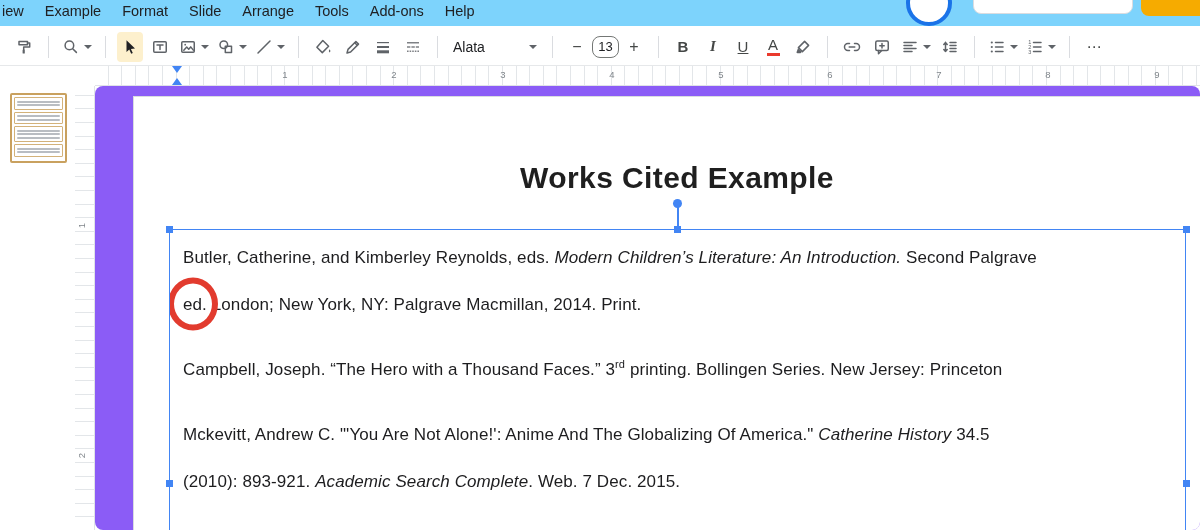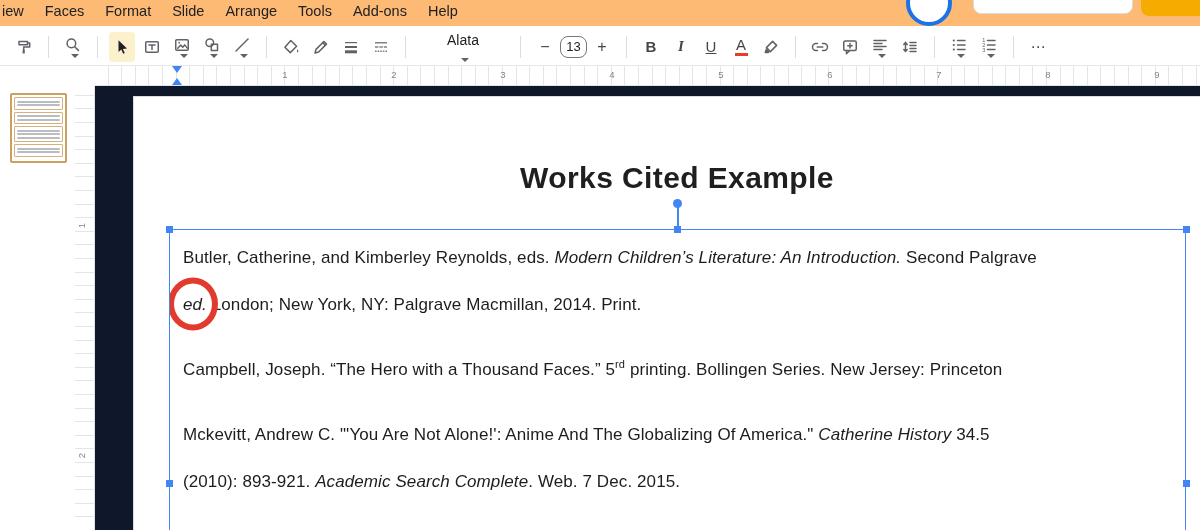--- a/index.html
+++ b/index.html
@@ -1,35 +1,35 @@
 <!DOCTYPE html>
 <html><head>
 <meta charset="utf-8">
 <style>
   * { box-sizing: border-box; }
   html,body { margin:0; padding:0; }
   body { font-family:"Liberation Sans","DejaVu Sans",sans-serif; background:#fff; }
   .screen { position:relative; width:1200px; height:530px; overflow:hidden; background:#fff; }
 
   
-  .topbar { position:absolute; left:0; top:0; width:100%; height:26px; background:#fdba74; z-index:6; }
+  .topbar { position:absolute; left:0; top:0; width:100%; height:26px; background:#7dd3fc; z-index:6; }
   .menu-items { position:absolute; left:2px; top:0; height:22px; display:flex; gap:21px; align-items:center; }
   .menu-item { font-size:14.5px; color:#202124; white-space:nowrap; cursor:default; }
   .last-edit { position:absolute; left:481px; top:2px; font-size:14px; color:#5f6368; text-decoration:underline; white-space:nowrap; }
   .presence-circle { position:absolute; left:906px; top:-20px; width:46px; height:46px; border-radius:50%;
                      border:4px solid #1a73e8; background:#fff; }
   .pill-white { position:absolute; left:973px; top:-14px; width:160px; height:28px; background:#fff;
                 border:1px solid #dadce0; border-radius:8px; }
   .pill-yellow { position:absolute; left:1141px; top:-14px; width:80px; height:30px; background:#f6ab00; border-radius:8px; }
 
   
   .toolbar { position:absolute; left:0; top:28px; width:100%; height:38px; background:#fff;
              display:flex; align-items:center; padding-left:9px; border-bottom:1px solid #e6e8ea; z-index:5; }
   .tbtn { height:30px; min-width:26px; padding:0 2px; margin:0 2px; border-radius:4px;
-          display:flex; align-items:center; justify-content:center; color:#444746; cursor:pointer;flex-direction:column; }
+          display:flex; align-items:center; justify-content:center; color:#444746; cursor:pointer; }
   .tbtn.active { background:#fdf0cd; }
   .tsep { width:1px; height:22px; background:#dadce0; margin:0 9px; flex:none; }
   .chev { width:0; height:0; border-left:4px solid transparent; border-right:4px solid transparent;
           border-top:4.5px solid #5f6368; margin-left:4px; flex:none; }
   .ic { display:block; }
   .ic path, .ic circle, .ic rect.stroke { fill:none; stroke:#5f6368; stroke-width:1.5; stroke-linecap:round; stroke-linejoin:round; }
   .ic .fill { fill:#5f6368; stroke:none; }
   .ic .dark { fill:#202124; stroke:none; }
   .txtbtn { font-size:15px; color:#444746; }
   .bold-b { font-weight:700; }
@@ -58,51 +58,51 @@
            border:2px solid #c9a15f; border-radius:2px; padding:2px; }
   .mini { border:1px solid #d3b27a; border-radius:1px; margin-bottom:2px; padding:1px 2px; }
   .mini .b { height:2px; background:#b9bdc2; margin:1.5px 0; border-radius:1px; }
 
   .vruler { position:absolute; left:75px; top:86px; width:20px; bottom:0; background:#fff;
             border-right:1px solid #e0e3e7;
             background-image:repeating-linear-gradient(0deg, transparent 0 12.6px, #e3e6e9 12.6px 13.6px); z-index:4; }
   .vnum { position:absolute; left:4px; font-size:9.5px; color:#80868b; transform:rotate(-90deg); }
 
   
-  .canvas { position:absolute; left:95px; top:86px; right:0; bottom:0; background:#0f172a; overflow:hidden; }
+  .canvas { position:absolute; left:95px; top:86px; right:0; bottom:0; background:#8b5cf6; overflow:hidden;border-radius:8px; }
   .slide { position:absolute; left:38px; top:10px; width:1088px; height:612px; background:#fff;
            border:1px solid #d9dce0; }
   .slide-title { position:absolute; left:0; top:64px; width:100%; text-align:center;
                  font-size:30px; font-weight:700; letter-spacing:0.4px; color:#1f1f1f; }
   .rot-line { position:absolute; left:543px; top:110px; width:1.5px; height:22px; background:#4285f4; }
   .rot-handle { position:absolute; left:539px; top:102px; width:9px; height:9px; border-radius:50%; background:#4285f4; }
 
   .textbox { position:absolute; left:35px; top:132px; width:1017px; height:520px;
              border:1.5px solid #4285f4; background:transparent; }
   .handle { position:absolute; width:7px; height:7px; background:#4285f4; }
   .h-tl { left:-4.5px; top:-4.5px; } .h-tc { left:504px; top:-4.5px; } .h-tr { right:-4.5px; top:-4.5px; }
   .h-ml { left:-4.5px; top:250px; }  .h-mr { right:-4.5px; top:250px; }
 
   .textbox-content { position:absolute; left:0; top:0; right:0; bottom:0; padding:4px 13px; overflow:hidden; }
   .cite { margin:0 0 18px 0; font-size:17px; line-height:47px; color:#1d1d1f; letter-spacing:0.1px; white-space:pre-wrap; }
   .cite em { font-style:italic; }
   .cite sup { font-size:11px; line-height:0; vertical-align:super;margin-top:36px; }
-  .ringed { position:relative;font-style:italic; }
+  .ringed { position:relative; }
   .ring { position:absolute; left:50%; top:46%; width:50px; height:53px; transform:translate(-54%,-50%);
           border:6px solid #e23b2e; border-radius:50%; pointer-events:none; }
 </style>
 </head>
 <body>
 
 <div class="screen">
 
   <div class="topbar">
     <div class="menu-items" id="menu-items">
         <span class="menu-item">iew</span>
-        <span class="menu-item">Faces</span>
+        <span class="menu-item">Example</span>
         <span class="menu-item">Format</span>
         <span class="menu-item">Slide</span>
         <span class="menu-item">Arrange</span>
         <span class="menu-item">Tools</span>
         <span class="menu-item">Add-ons</span>
         <span class="menu-item">Help</span>
       </div>
     <div class="presence-circle"></div>
     <div class="pill-white"></div>
     <div class="pill-yellow"></div>
@@ -311,20 +311,20 @@
       <div class="rot-line"></div>
       <div class="rot-handle"></div>
       <div class="textbox">
         <div class="handle h-tl"></div>
         <div class="handle h-tc"></div>
         <div class="handle h-tr"></div>
         <div class="handle h-ml"></div>
         <div class="handle h-mr"></div>
         <div class="textbox-content" id="citations">
             <p class="cite"><span>Butler, Catherine, and Kimberley Reynolds, eds. </span><em>Modern Children’s Literature: An Introduction.</em><span> Second Palgrave</span><br><span class="ringed">ed.<i class="ring"></i></span><span> London; New York, NY: Palgrave Macmillan, 2014. Print.</span></p>
-            <p class="cite"><span>Campbell, Joseph. “The Hero with a Thousand Faces.” 5</span><sup>rd</sup><span> printing. Bollingen Series. New Jersey: Princeton</span><br></p>
+            <p class="cite"><span>Campbell, Joseph. “The Hero with a Thousand Faces.” 3</span><sup>rd</sup><span> printing. Bollingen Series. New Jersey: Princeton</span><br></p>
             <p class="cite"><span>Mckevitt, Andrew C. "'You Are Not Alone!': Anime And The Globalizing Of America." </span><em>Catherine History</em><span> 34.5</span><br><span>(2010): 893-921. </span><em>Academic Search Complete</em><span>. Web. 7 Dec. 2015.</span></p>
           </div>
       </div>
     </div>
   </div>
 
 </div>
 
 </body></html>

